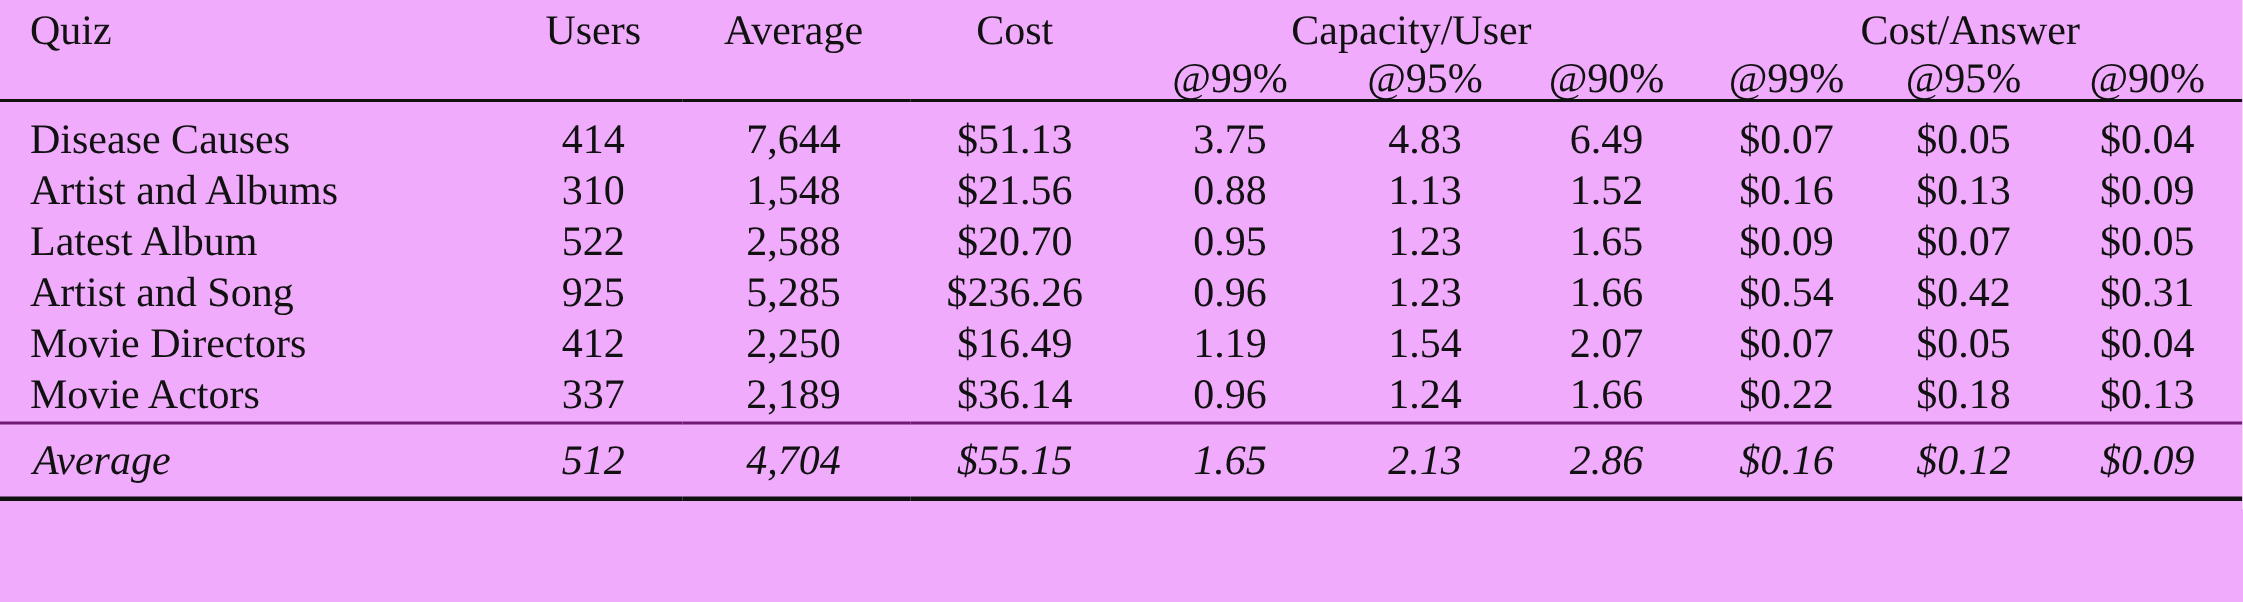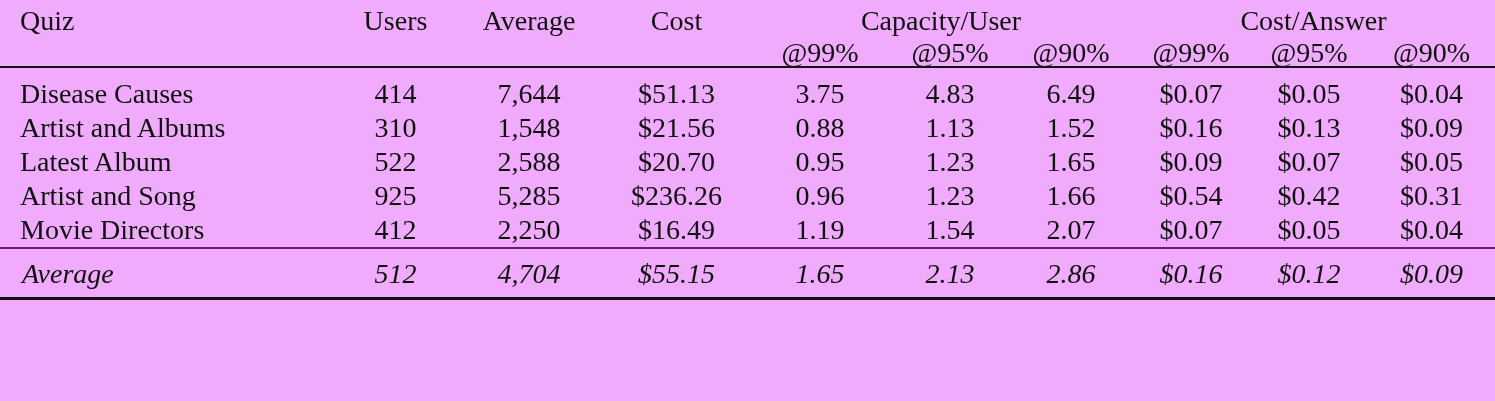--- a/index.html
+++ b/index.html
@@ -143,20 +143,32 @@
         <td class="r">412</td>
         <td class="r">2,250</td>
         <td class="r">$16.49</td>
         <td class="c">1.19</td>
         <td class="c">1.54</td>
         <td class="c">2.07</td>
         <td class="c">$0.07</td>
         <td class="c">$0.05</td>
         <td class="c">$0.04</td>
       </tr>
+      <tr>
+        <td class="l">Movie Actors</td>
+        <td class="r">337</td>
+        <td class="r">2,189</td>
+        <td class="r">$36.14</td>
+        <td class="c">0.96</td>
+        <td class="c">1.24</td>
+        <td class="c">1.66</td>
+        <td class="c">$0.22</td>
+        <td class="c">$0.18</td>
+        <td class="c">$0.13</td>
+      </tr>
     </tbody>
     <tfoot>
       <tr>
         <td class="l">Average</td>
         <td class="r">512</td>
         <td class="r">4,704</td>
         <td class="r">$55.15</td>
         <td class="c">1.65</td>
         <td class="c">2.13</td>
         <td class="c">2.86</td>

